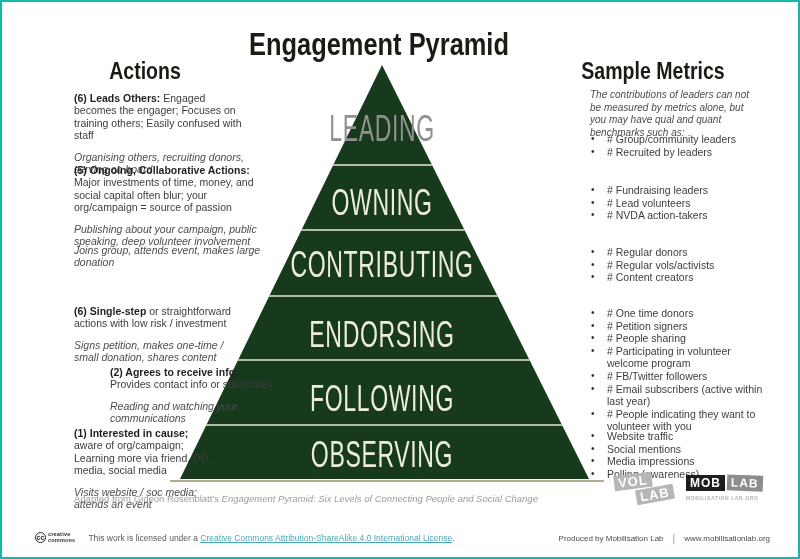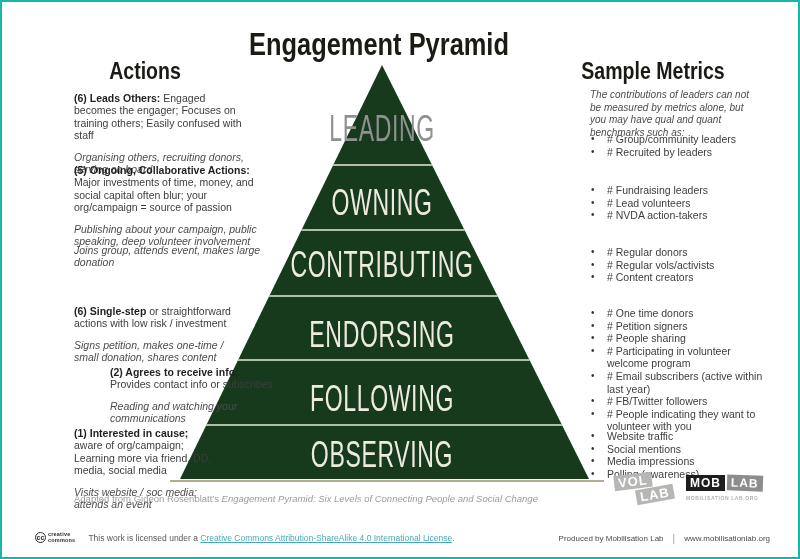--- a/index.html
+++ b/index.html
@@ -176,22 +176,22 @@
   <div class="metric-group" style="top:305px;">
     <ul>
       <li># One time donors</li>
       <li># Petition signers</li>
       <li># People sharing</li>
       <li># Participating in volunteer welcome program</li>
     </ul>
   </div>
   <div class="metric-group" style="top:368px;">
     <ul>
+      <li># FB/Twitter followers</li>
       <li># Email subscribers (active within last year)</li>
-      <li># FB/Twitter followers</li>
       <li># People indicating they want to volunteer with you</li>
     </ul>
   </div>
   <div class="metric-group" style="top:428px;">
     <ul>
       <li>Website traffic</li>
       <li>Social mentions</li>
       <li>Media impressions</li>
       <li>Polling (awareness)</li>
     </ul>

